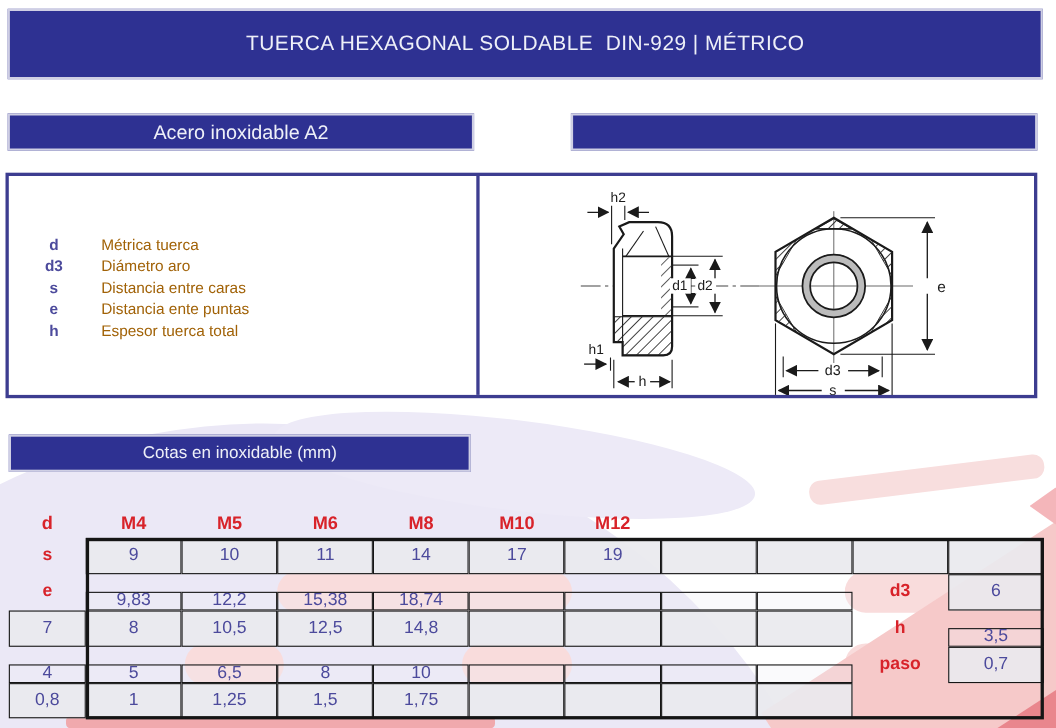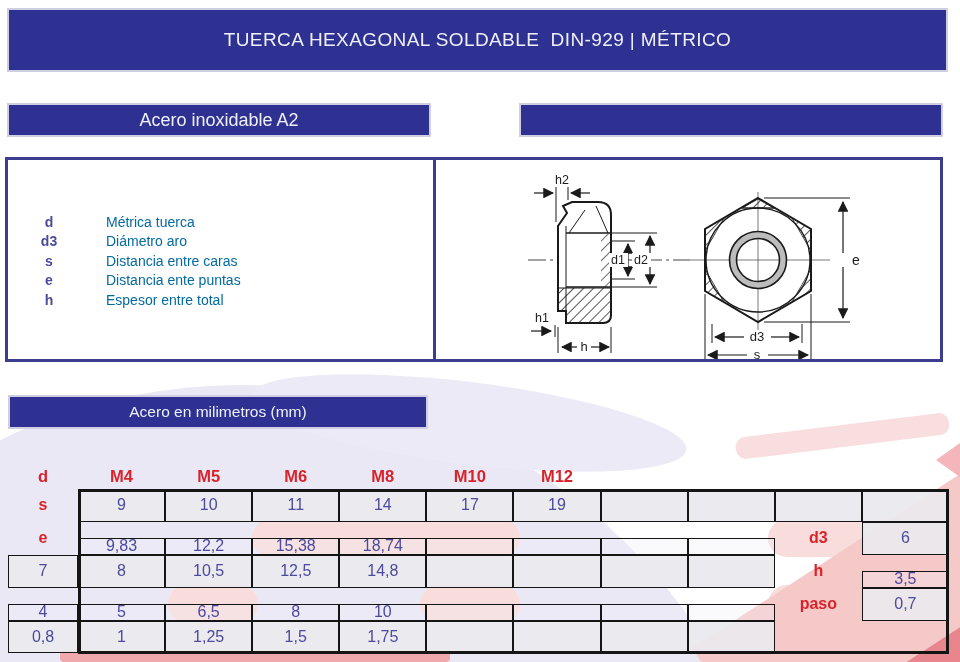--- a/index.html
+++ b/index.html
@@ -28,21 +28,21 @@
   #spare-bar{left:519px;top:103px;width:424px;height:34px;}
   #units-bar{left:8px;top:395px;width:420px;height:34px;font-size:15.5px;white-space:pre;}
 
   
   .panel{position:absolute;left:5px;top:157px;width:938px;height:205px;background:#fff;
          border:3px solid #3d3d90;box-sizing:border-box;z-index:1;}
   .panel-divider{position:absolute;left:425px;top:0;width:3px;height:100%;background:#3d3d90;}
   .legend{position:absolute;left:24px;top:52px;}
   .legend-row{display:flex;height:19.5px;align-items:center;font-size:14px;}
   .legend-sym{width:34px;text-align:center;color:#4c4a9c;font-weight:700;}
-  .legend-desc{margin-left:40px;color:#0369a1;}
+  .legend-desc{margin-left:26px;color:#a16207;}
   svg.drawing{position:absolute;left:436px;top:160px;z-index:2;}
   svg.drawing text{font-family:"Liberation Sans",sans-serif;fill:#1c1c1c;}
 
   
   .table-wrap{position:absolute;left:8px;top:463px;width:941px;z-index:1;}
   .thead{display:grid;grid-template-columns:70px repeat(10,87.1px);height:26px;align-items:center;}
   .corner-label,.col-h{text-align:center;color:#d8232a;font-size:16.5px;font-weight:700;}
   .col-h{font-weight:700;}
   .tbody{display:grid;grid-template-columns:70px repeat(10,87.1px);grid-auto-rows:32.9px;}
   .row-label{color:#d8232a;font-weight:700;font-size:16px;display:flex;align-items:center;justify-content:center;}
@@ -88,21 +88,21 @@
         <div class="legend-row">
           <span class="legend-sym">s</span>
           <span class="legend-desc">Distancia entre caras</span>
         </div>
         <div class="legend-row">
           <span class="legend-sym">e</span>
           <span class="legend-desc">Distancia ente puntas</span>
         </div>
         <div class="legend-row">
           <span class="legend-sym">h</span>
-          <span class="legend-desc">Espesor entre total</span>
+          <span class="legend-desc">Espesor tuerca total</span>
         </div>
       </div>
   </div>
 
   <svg class="drawing" width="504" height="199" viewBox="436 160 504 199">
     <defs>
       <pattern id="hatch" patternUnits="userSpaceOnUse" width="7" height="7" patternTransform="rotate(45)">
         <line x1="0" y1="0" x2="0" y2="7" stroke="#2a2a2a" stroke-width="1.6"></line>
       </pattern>
       <marker id="ah" viewBox="0 0 10 10" refX="9" refY="5" markerWidth="9" markerHeight="9" orient="auto">
@@ -179,21 +179,21 @@
       <line x1="705" y1="294" x2="705" y2="359"></line>
       <line x1="811" y1="294" x2="811" y2="359"></line>
       <line x1="747" y1="355" x2="708" y2="355" marker-end="url(#ah)" stroke-width="1.2"></line>
       <line x1="768" y1="355" x2="808" y2="355" marker-end="url(#ah)" stroke-width="1.2"></line>
     </g>
     <text x="852" y="265" font-size="14">e</text>
     <text x="757" y="341" font-size="13" text-anchor="middle">d3</text>
     <text x="757" y="359" font-size="13" text-anchor="middle">s</text>
   </svg>
 
-  <div class="navy-bar" id="units-bar">Acero en milimetros (mm)</div>
+  <div class="navy-bar" id="units-bar">Cotas en inoxidable (mm)</div>
 
   <div class="table-wrap">
     <div class="thead">
       <span class="corner-label">d</span>
     <span class="col-h">M4</span>
         <span class="col-h">M5</span>
         <span class="col-h">M6</span>
         <span class="col-h">M8</span>
         <span class="col-h">M10</span>
         <span class="col-h">M12</span>

